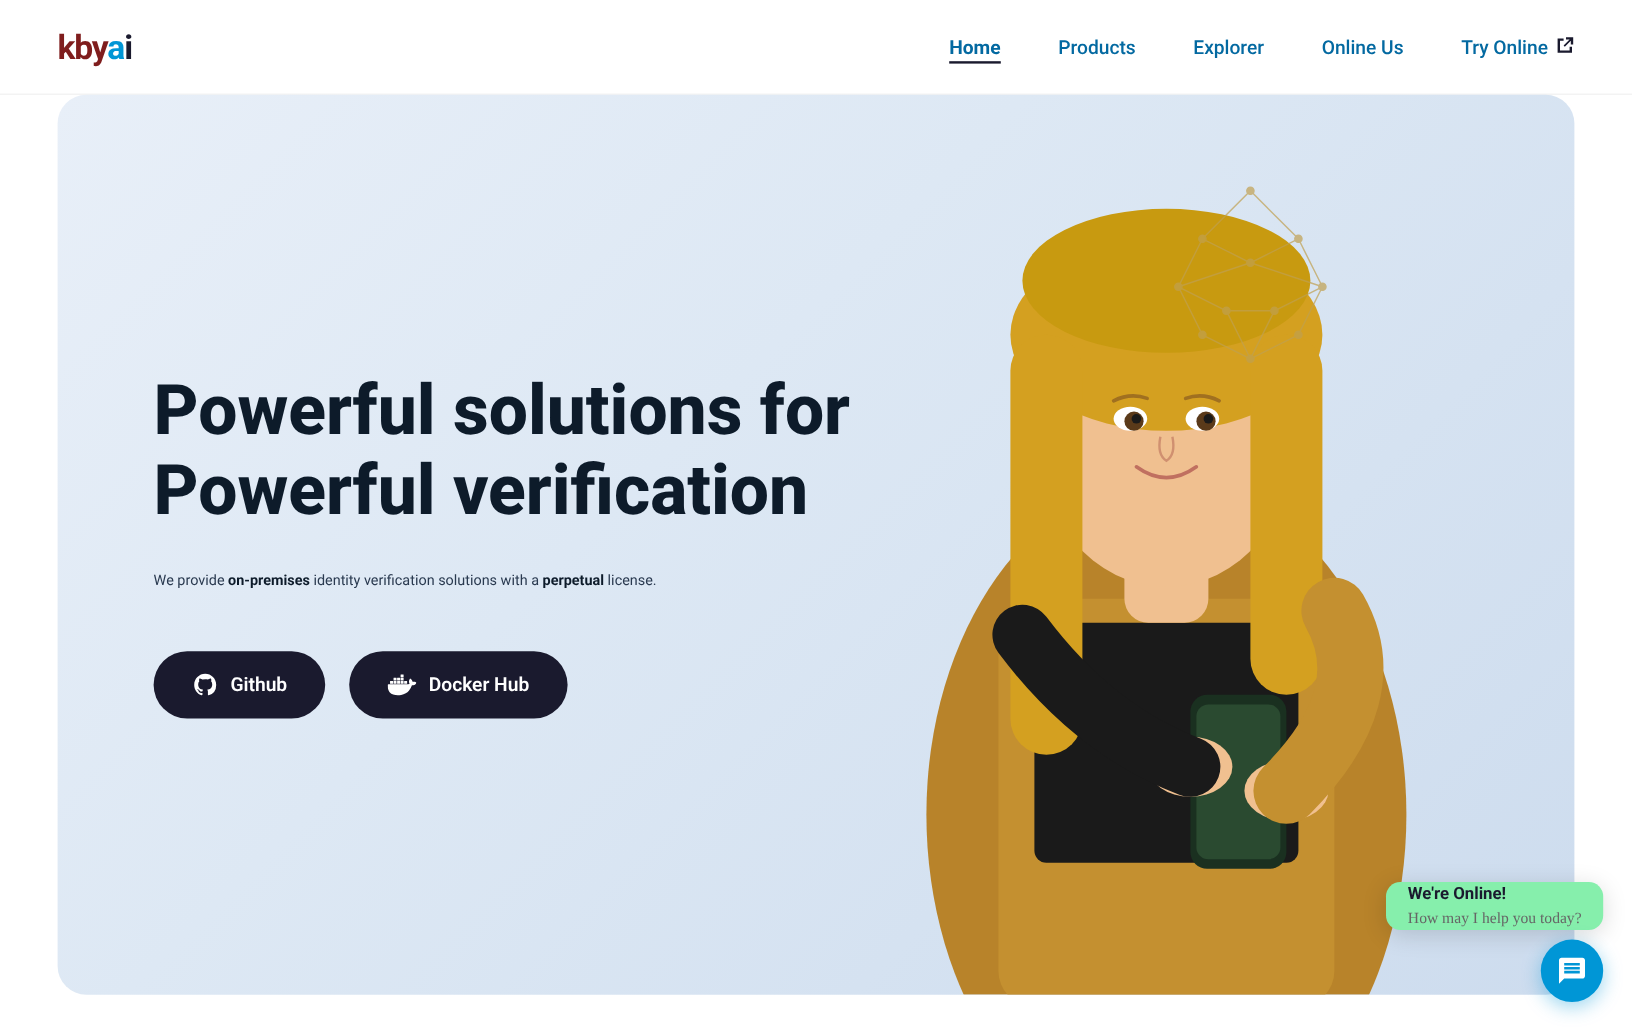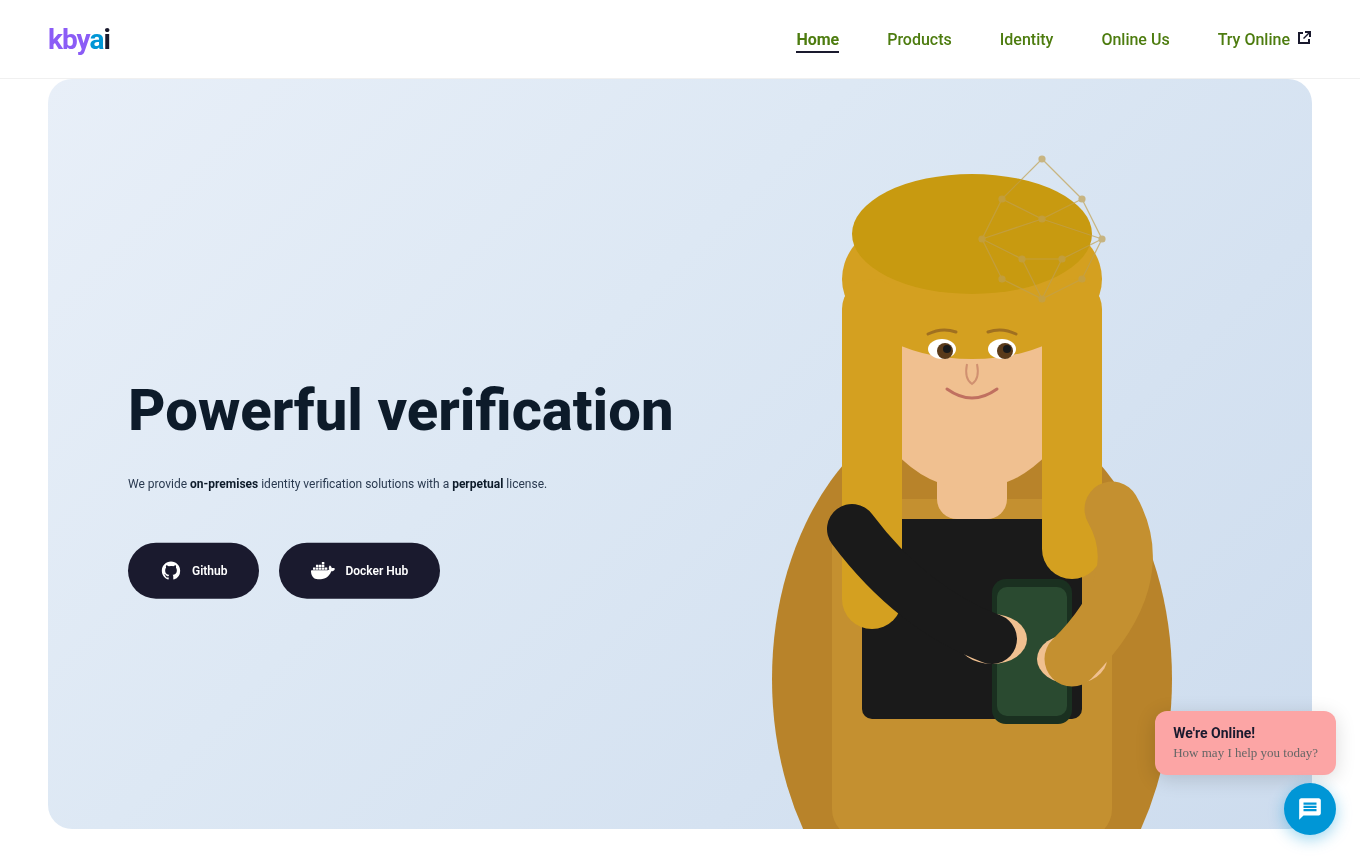--- a/index.html
+++ b/index.html
@@ -40,21 +40,21 @@
 
     .nav-links {
       display: flex;
       align-items: center;
       gap: 48px;
       list-style: none;
     }
 
     .nav-links li a {
       text-decoration: none;
-      color: #4d7c0f;
+      color: #0369a1;
       font-size: 16px;
       font-weight: 500;
     }
 
     .nav-links li a.active {
       font-weight: 700;
       border-bottom: 2px solid #1a1a2e;
       padding-bottom: 2px;
     }
 
@@ -114,21 +114,21 @@
 
     .btn-dark {
       display: flex;
       align-items: center;
       gap: 10px;
       background: #1a1a2e;
       color: #fff;
       border: none;
       border-radius: 50px;
       padding: 16px 32px;
-      font-size: 12px;
+      font-size: 16px;
       font-weight: 600;
       cursor: pointer;
       text-decoration: none;
     }
 
     
     .hero-image {
       position: absolute;
       right: 0;
       top: 0;
@@ -155,23 +155,23 @@
       bottom: 24px;
       right: 24px;
       z-index: 100;
       display: flex;
       flex-direction: column;
       align-items: flex-end;
       gap: 8px;
     }
 
     .chat-bubble {
-      background: #fca5a5;
+      background: #86efac;
       border-radius: 12px;
-      padding: 14px 18px;
+      padding: 2px 18px;
       box-shadow: 0 4px 20px rgba(0,0,0,0.15);
       max-width: 220px;
     }
 
     .chat-bubble-title {
       font-size: 14px;
       font-weight: 700;
       color: #1a1a2e;
       margin-bottom: 4px;
     }
@@ -215,31 +215,31 @@
     .ext-link-icon {
       font-size: 13px;
       line-height: 1;
     }
   </style>
 </head>
 <body>
 
 <nav>
   <div class="logo-wrap">
-    <span class="logo-text"><span style="color:#8b5cf6;font-size:28px;font-weight:700;">kby</span><span style="color:#0096d6;font-size:28px;font-weight:700;">a</span><span style="color:#1a1a2e;font-size:28px;font-weight:700;">i</span></span>
+    <span class="logo-text"><span style="color:#7f1d1d;font-size:28px;font-weight:700;">kby</span><span style="color:#0096d6;font-size:28px;font-weight:700;">a</span><span style="color:#1a1a2e;font-size:28px;font-weight:700;">i</span></span>
   </div>
   <ul class="nav-links">
     <li>
       <a href="#" class="active">Home</a>
     </li>
     <li>
       <a href="#">Products</a>
     </li>
     <li>
-      <a href="#">Identity</a>
+      <a href="#">Explorer</a>
     </li>
     <li>
       <a href="#">Online Us</a>
     </li>
     <li>
       <a href="#" class="nav-try-online">
         <span>Try Online</span>
         <span class="ext-link-icon">
           <svg width="16" height="16" viewBox="0 0 16 16" fill="none" xmlns="http://www.w3.org/2000/svg">
             <path d="M12 3H9V1H15V7H13V4L8 9L7 8L12 3ZM2 2H7V4H4V12H12V9H14V14H2V2Z" fill="#1a1a2e"></path>
@@ -329,21 +329,21 @@
         <circle cx="110" cy="160" r="3" fill="#c0a050"></circle>
         <circle cx="110" cy="80" r="3" fill="#c0a050"></circle>
         <circle cx="70" cy="140" r="3" fill="#c0a050"></circle>
         <circle cx="150" cy="140" r="3" fill="#c0a050"></circle>
       </g>
     </svg>
   </div>
 
   <div class="hero-content">
     <h1 class="hero-title">
-      <br>
+      <span>Powerful solutions for</span><br>
       <span>Powerful verification</span>
     </h1>
 
     <p class="hero-desc">
       <span>We provide </span><strong>on-premises</strong><span> identity verification solutions with a </span><strong>perpetual</strong><span> license.</span>
     </p>
 
     <div class="hero-buttons">
       <a href="#" class="btn-dark">
         <svg class="github-icon" viewBox="0 0 24 24" fill="white" xmlns="http://www.w3.org/2000/svg">

